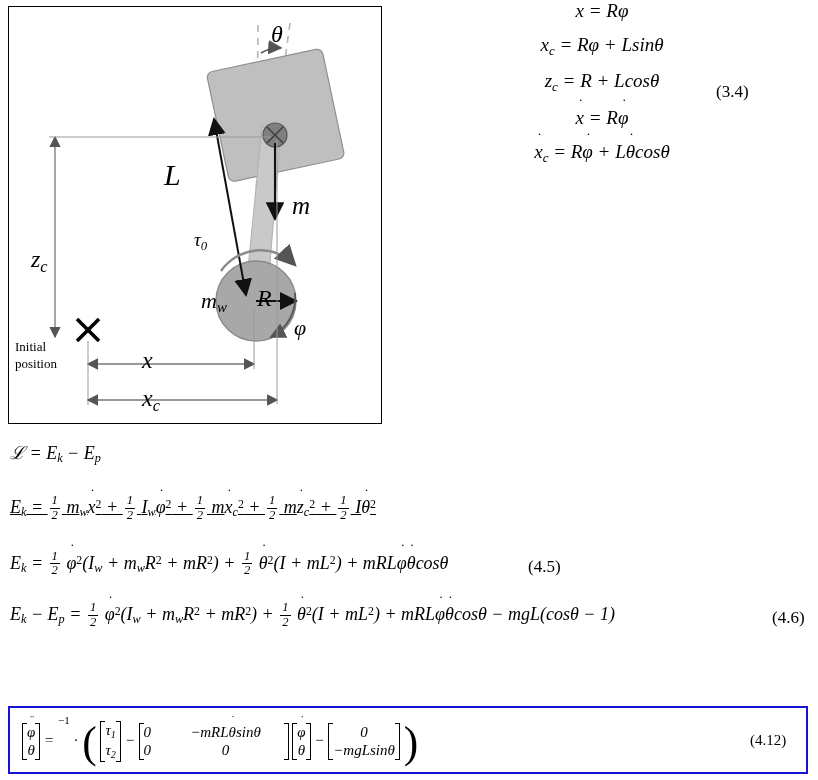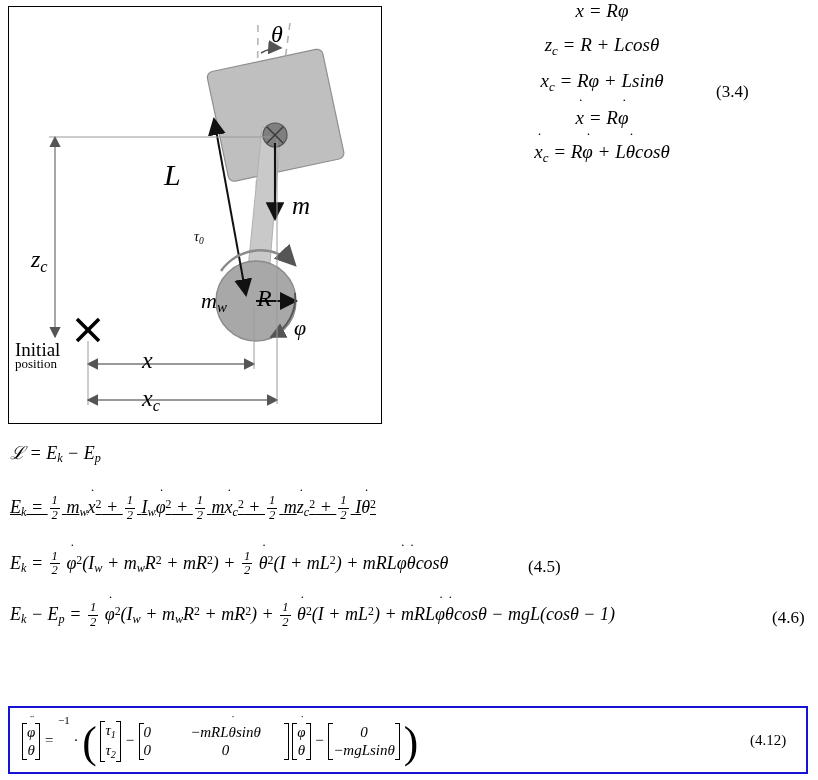--- a/index.html
+++ b/index.html
@@ -254,47 +254,47 @@
       <line x1="79" y1="393" x2="268" y2="393" stroke="#777" stroke-width="1.3" marker-start="url(#arrHeadStart)" marker-end="url(#arrHead)"></line>
       <line x1="268" y1="132" x2="268" y2="397" stroke="#9a9a9a" stroke-width="1"></line>
     </svg>
 
     <div class="fig-label" style="left:262px; top:14px; font-size:24px;">θ</div>
 
     <div class="fig-label" style="left:155px; top:151px; font-size:30px;">L</div>
 
     <div class="fig-label" style="left:283px; top:185px; font-size:25px;">m</div>
 
-    <div class="fig-label" style="left:185px; top:222px; font-size:14px;"><span>τ</span><sub>0</sub></div>
+    <div class="fig-label" style="left:185px; top:222px; font-size:19px;"><span>τ</span><sub>0</sub></div>
 
     <div class="fig-label" style="left:192px; top:281px; font-size:22px;"><span>m</span><sub>w</sub></div>
 
     <div class="fig-label" style="left:248px; top:278px; font-size:24px;">R</div>
 
     <div class="fig-label" style="left:285px; top:308px; font-size:22px;">φ</div>
 
     <div class="fig-label" style="left:22px; top:239px; font-size:24px;"><span>z</span><sub>c</sub></div>
 
     <div class="fig-label" style="left:133px; top:340px; font-size:24px;">x</div>
 
     <div class="fig-label" style="left:133px; top:378px; font-size:24px;"><span>x</span><sub>c</sub></div>
 
-    <div class="fig-label plain" style="left:6px; top:332px; font-size:19px;">Initial</div>
+    <div class="fig-label plain" style="left:6px; top:332px; font-size:13px;">Initial</div>
     <div class="fig-label plain" style="left:6px; top:349px; font-size:13px;">position</div>
   </div>
 
   <div class="eqgroup" id="eq44">
     <div class="eqline">
       <i>x</i> = <i>R</i>φ
     </div>
     <div class="eqline">
+      <i>x</i><sub>c</sub> = <i>R</i>φ + <i>Lsinθ</i>
+    </div>
+    <div class="eqline">
       <i>z</i><sub>c</sub> = <i>R</i> + <i>Lcosθ</i>
-    </div>
-    <div class="eqline">
-      <i>x</i><sub>c</sub> = <i>R</i>φ + <i>Lsinθ</i>
     </div>
     <div class="eqline">
       <span class="dotted"><span class="dots">˙</span><i>x</i></span> = <i>R</i><span class="dotted"><span class="dots">˙</span>φ</span>
     </div>
     <div class="eqline">
       <span class="dotted"><span class="dots">˙</span><i>x</i></span><sub>c</sub> = <i>R</i><span class="dotted"><span class="dots">˙</span>φ</span> + <i>L</i><span class="dotted"><span class="dots">˙</span>θ</span><i>cosθ</i>
     </div>
   </div>
   <div class="eqtag" id="eq44-tag">(3.4)</div>
 

